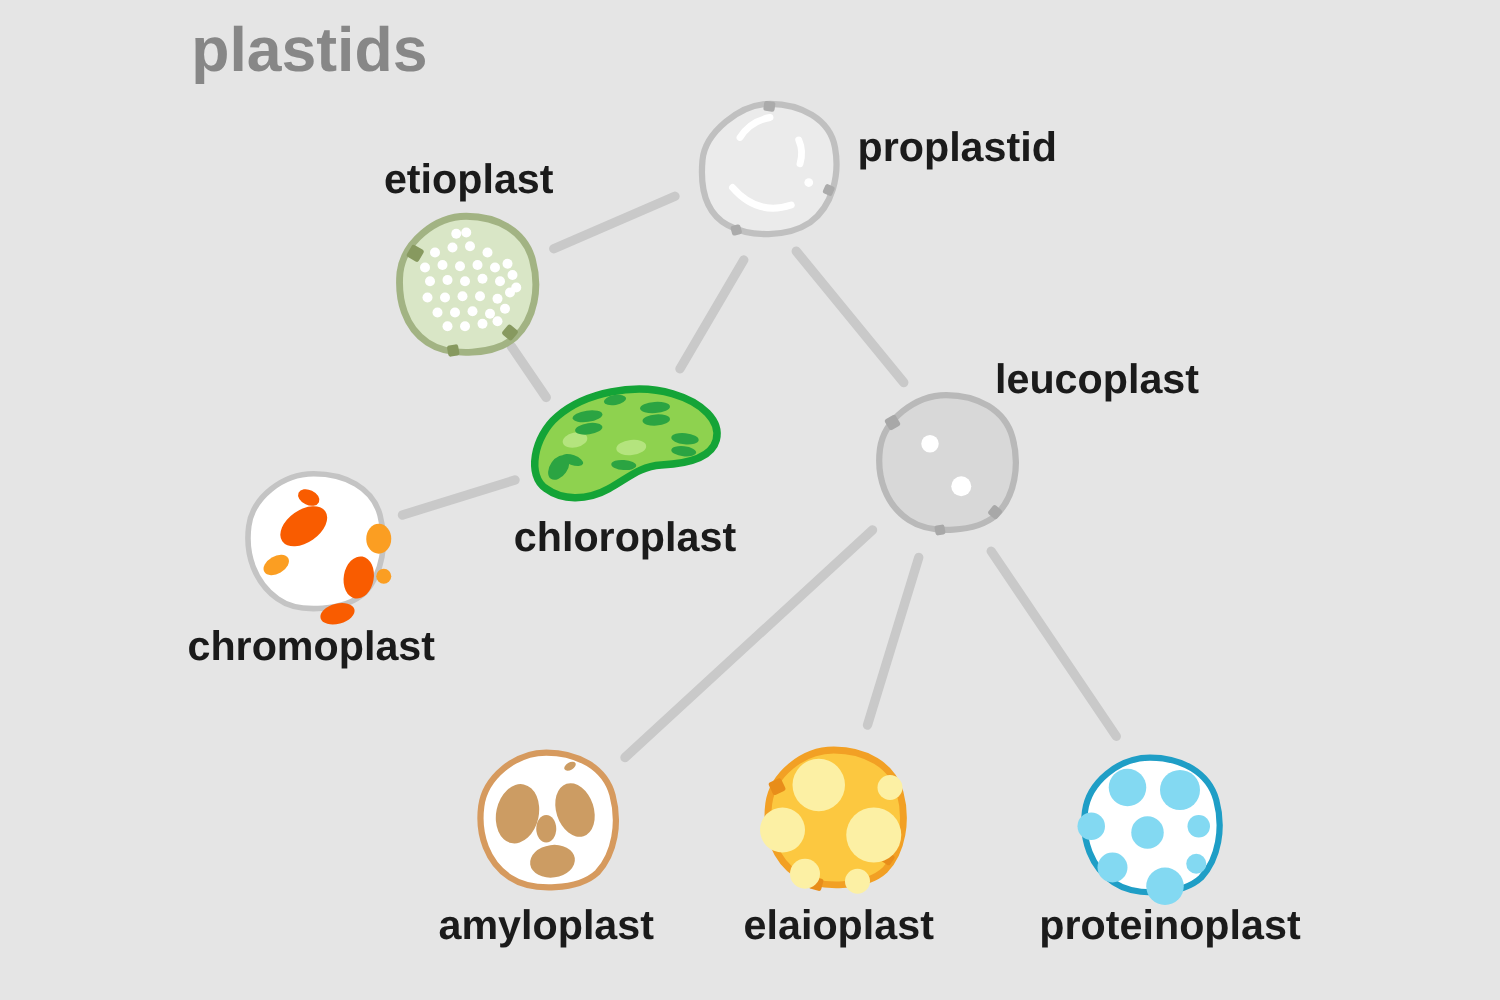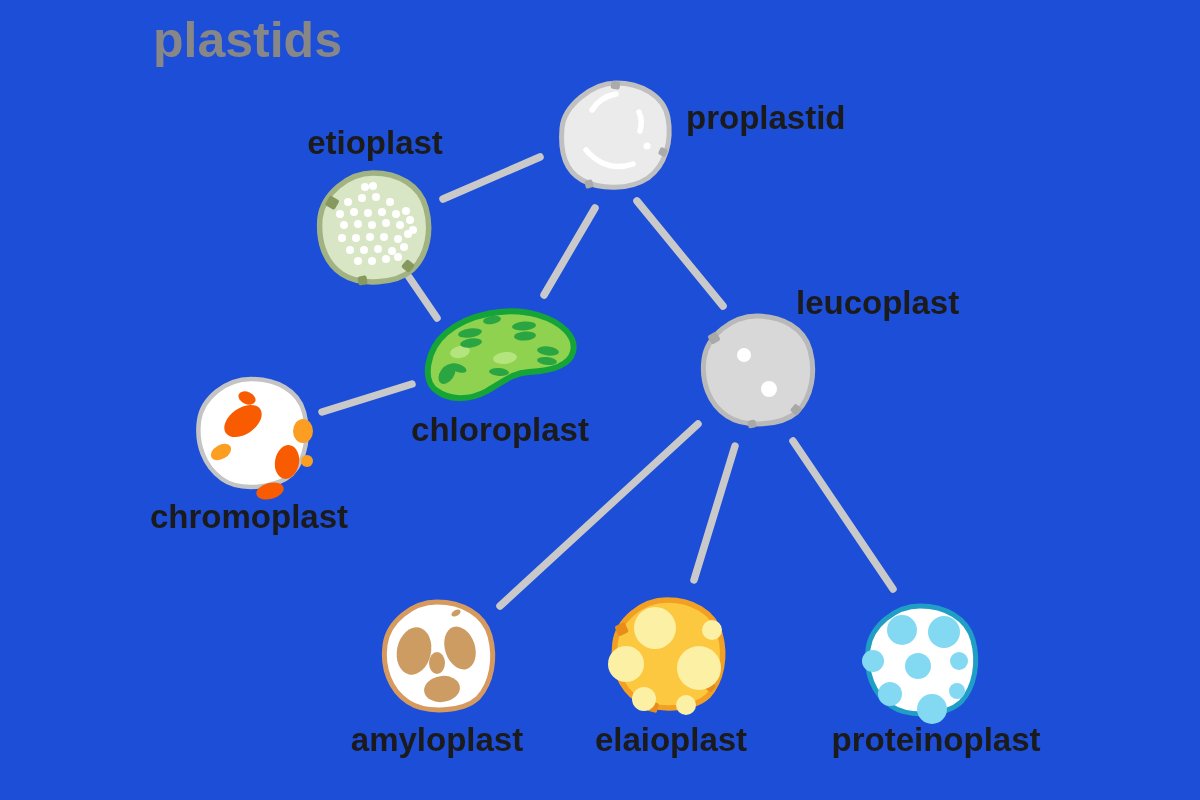--- a/index.html
+++ b/index.html
@@ -1,20 +1,20 @@
 <!DOCTYPE html>
 <html><head>
 <meta charset="utf-8">
 <style>
   html, body { margin: 0; padding: 0; background: #ffffff; }
   .canvas {
     position: relative;
     width: 1200px;
     height: 800px;
-    background: #1d4ed8;
+    background: #e5e5e5;
     overflow: hidden;
     font-family: "Liberation Sans", sans-serif;
   }
   svg { display: block; }
   .edge {
     stroke-width: 7.5;
     stroke-linecap: round;
     fill: none;
   }
   .node-label {

